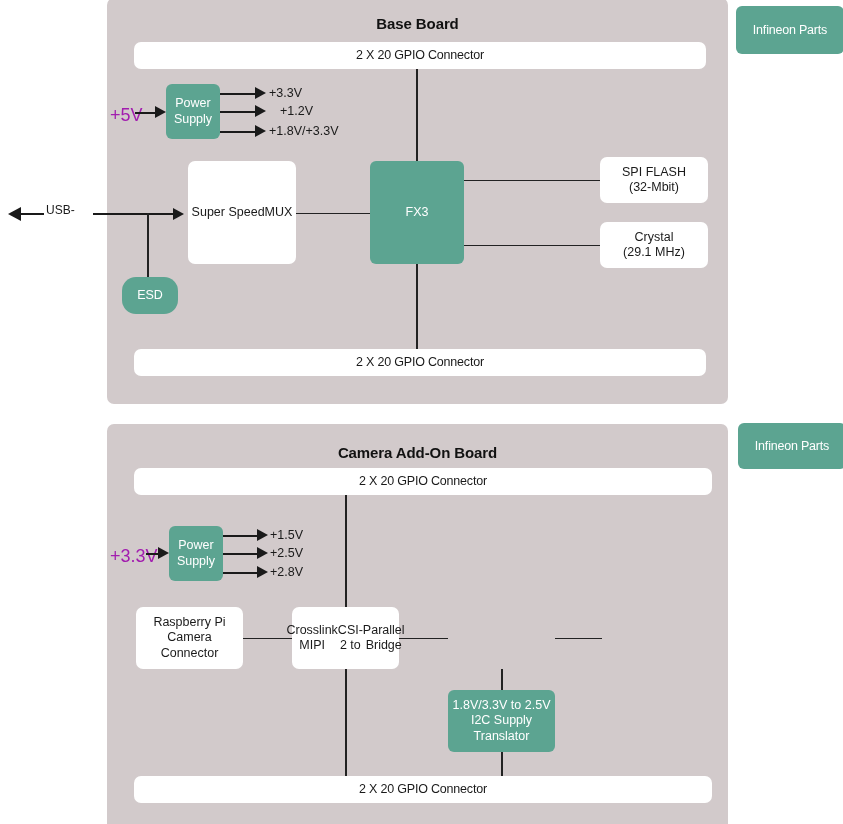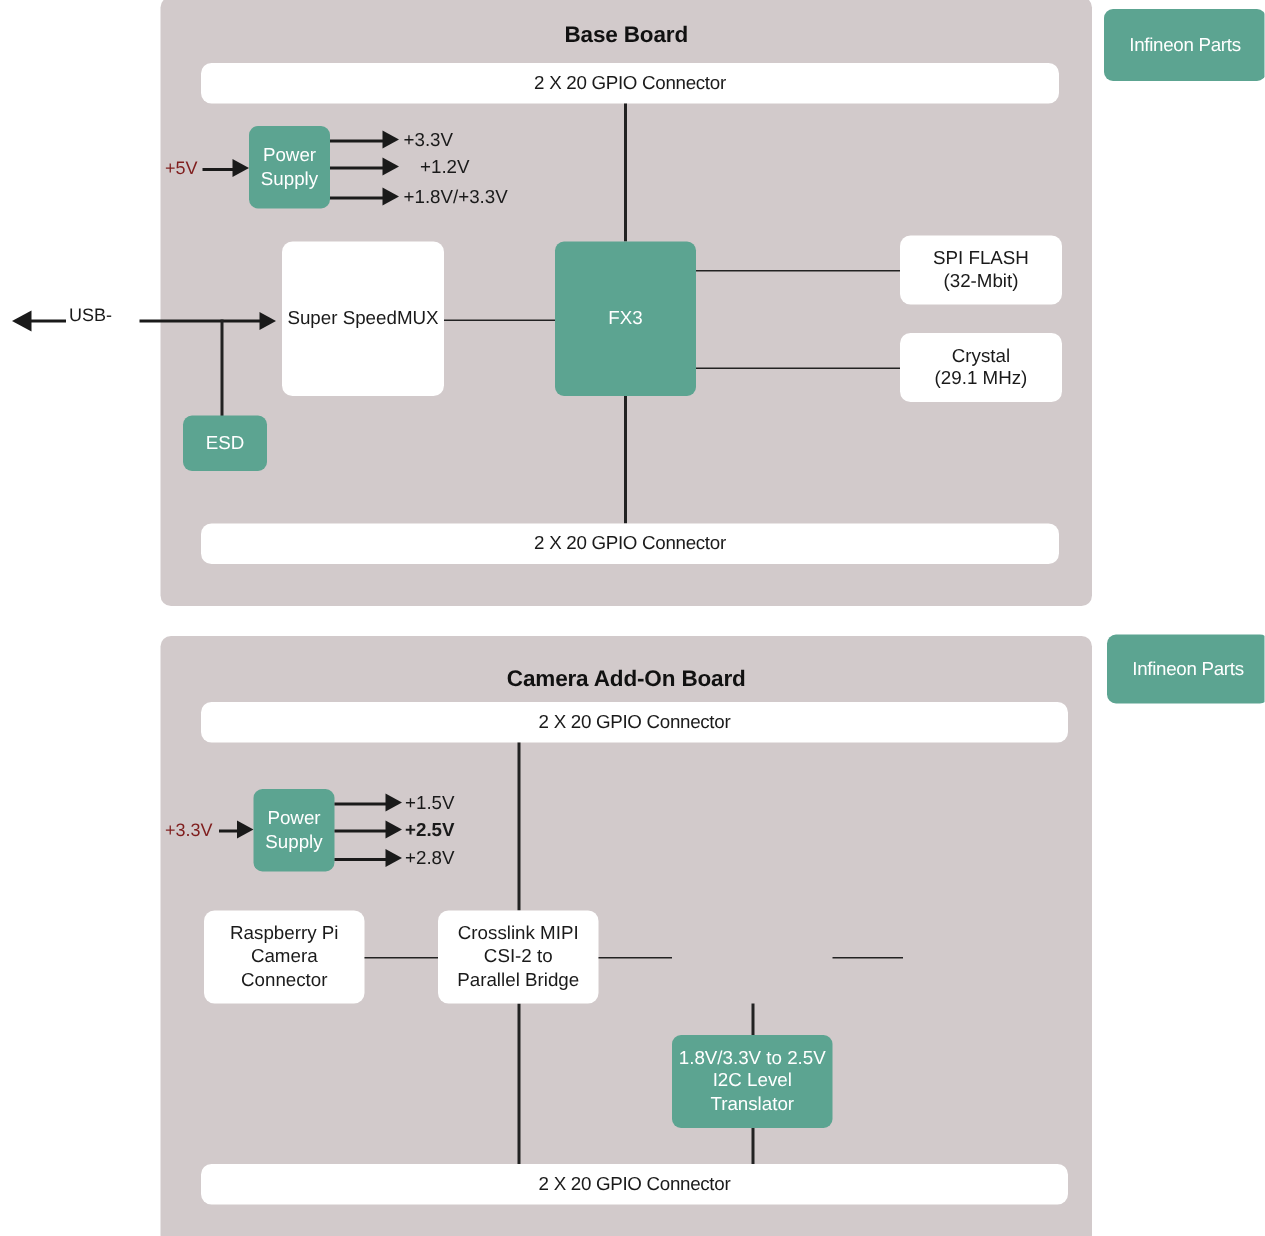--- a/index.html
+++ b/index.html
@@ -41,21 +41,21 @@
 
   
   .arrow-r{position:absolute;width:0;height:0;
            border-top:6.5px solid transparent;border-bottom:6.5px solid transparent;
            border-left:11px solid #1a1a1a;}
   .arrow-l{position:absolute;width:0;height:0;
            border-top:7.5px solid transparent;border-bottom:7.5px solid transparent;
            border-right:13px solid #1a1a1a;}
 
   .rail-label{position:absolute;font-size:12.5px;color:#1a1a1a;white-space:nowrap;}
-  .in-label{position:absolute;font-size:12px;color:#7f1d1d;white-space:nowrap;}
+  .in-label{position:absolute;font-size:18px;color:#a21caf;white-space:nowrap;}
   .usb-label{position:absolute;font-size:12px;color:#1a1a1a;white-space:nowrap;}
 </style>
 </head>
 <body>
 
 <div class="canvas">
 
   <div class="board" id="base-board">
     <div class="board-title">Base Board</div>
   </div>
@@ -92,21 +92,21 @@
   <div class="arrow-r" style="left:255px;top:119px;"></div>
   <div class="rail-label" style="left:269px;top:118px;">+1.8V/+3.3V</div>
 
   <div class="arrow-l" style="left:8px;top:201px;"></div>
   <div class="wire wthick-h" style="left:20px;top:207px;width:24px;"></div>
   <div class="usb-label" style="left:46px;top:197px;">USB-</div>
   <div class="wire wthick-h" style="left:93px;top:207px;width:82px;"></div>
   <div class="arrow-r" style="left:173px;top:201.5px;"></div>
 
   <div class="wire wv" style="left:147px;top:207px;height:65px;"></div>
-  <div class="blk green" style="left:122px;top:271px;width:56px;height:37px;">
+  <div class="blk green" style="left:122px;top:271px;width:56px;height:37px;border-radius:14px;">
     <span>ESD</span>
   </div>
 
   <div class="blk white" style="left:188px;top:155px;width:108px;height:103px;">
     <span>Super Speed</span>
     <span>MUX</span>
   </div>
 
   <div class="wire wh" style="left:296px;top:206.5px;width:74px;"></div>
 
@@ -155,51 +155,51 @@
     <span>Power</span>
     <span>Supply</span>
   </div>
 
   <div class="wire wthick-h" style="left:223px;top:528.5px;width:37px;"></div>
   <div class="arrow-r" style="left:257px;top:523px;"></div>
   <div class="rail-label" style="left:270px;top:522px;">+1.5V</div>
 
   <div class="wire wthick-h" style="left:223px;top:546.5px;width:37px;"></div>
   <div class="arrow-r" style="left:257px;top:541px;"></div>
-  <div class="rail-label" style="left:270px;top:540px;font-weight:bold;">+2.5V</div>
+  <div class="rail-label" style="left:270px;top:540px;">+2.5V</div>
 
   <div class="wire wthick-h" style="left:223px;top:565.5px;width:37px;"></div>
   <div class="arrow-r" style="left:257px;top:560px;"></div>
   <div class="rail-label" style="left:270px;top:559px;">+2.8V</div>
 
   <div class="blk white" style="left:136px;top:601px;width:107px;height:62px;flex-direction:column;">
     <span>Raspberry Pi</span>
     <span>Camera</span>
     <span>Connector</span>
   </div>
 
   <div class="wire wh" style="left:243px;top:631.5px;width:49px;"></div>
 
-  <div class="blk white" style="left:292px;top:601px;width:107px;height:62px;flex-direction:column;">
+  <div class="blk white" style="left:292px;top:601px;width:107px;height:62px;">
     <span>Crosslink MIPI</span>
     <span>CSI-2 to</span>
     <span>Parallel Bridge</span>
   </div>
 
   <div class="wire wh" style="left:399px;top:631.5px;width:49px;"></div>
 
 
   <div class="wire wh" style="left:555px;top:631.5px;width:47px;"></div>
 
 
   <div class="wire wv" style="left:501px;top:663px;height:21px;"></div>
 
   <div class="blk green" style="left:448px;top:684px;width:107px;height:62px;flex-direction:column;">
     <span>1.8V/3.3V to 2.5V</span>
-    <span>I2C Level</span>
+    <span>I2C Supply</span>
     <span>Translator</span>
   </div>
 
   <div class="blk white gpio" style="left:134px;top:770px;width:578px;height:27px;">
     <span>2 X 20 GPIO Connector</span>
   </div>
 
 </div>
 
 </body></html>

